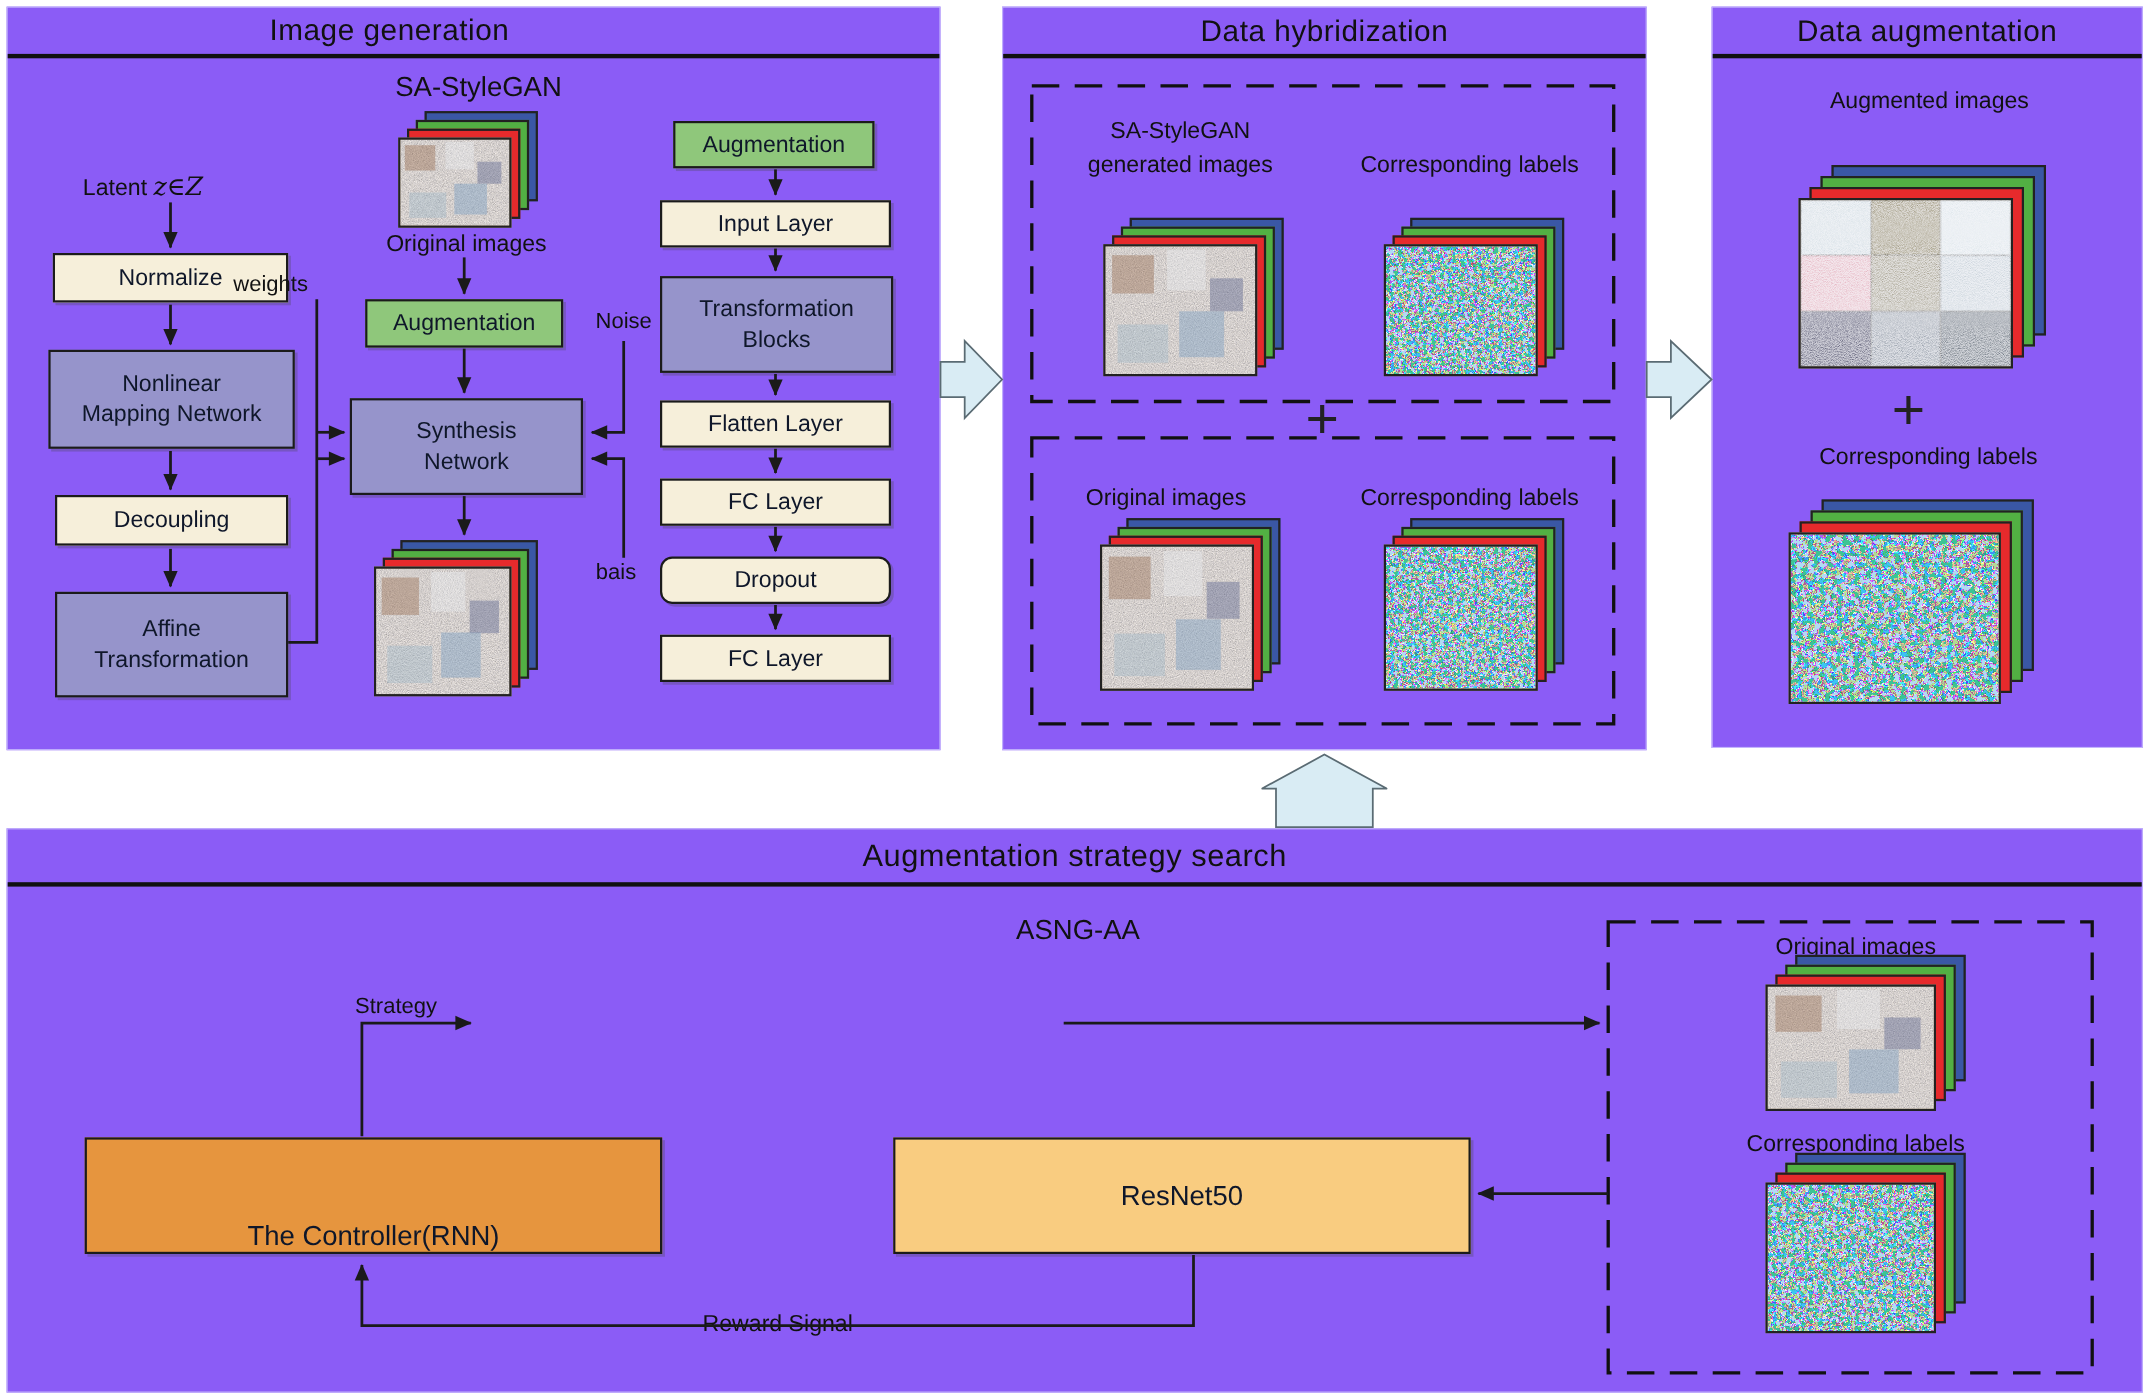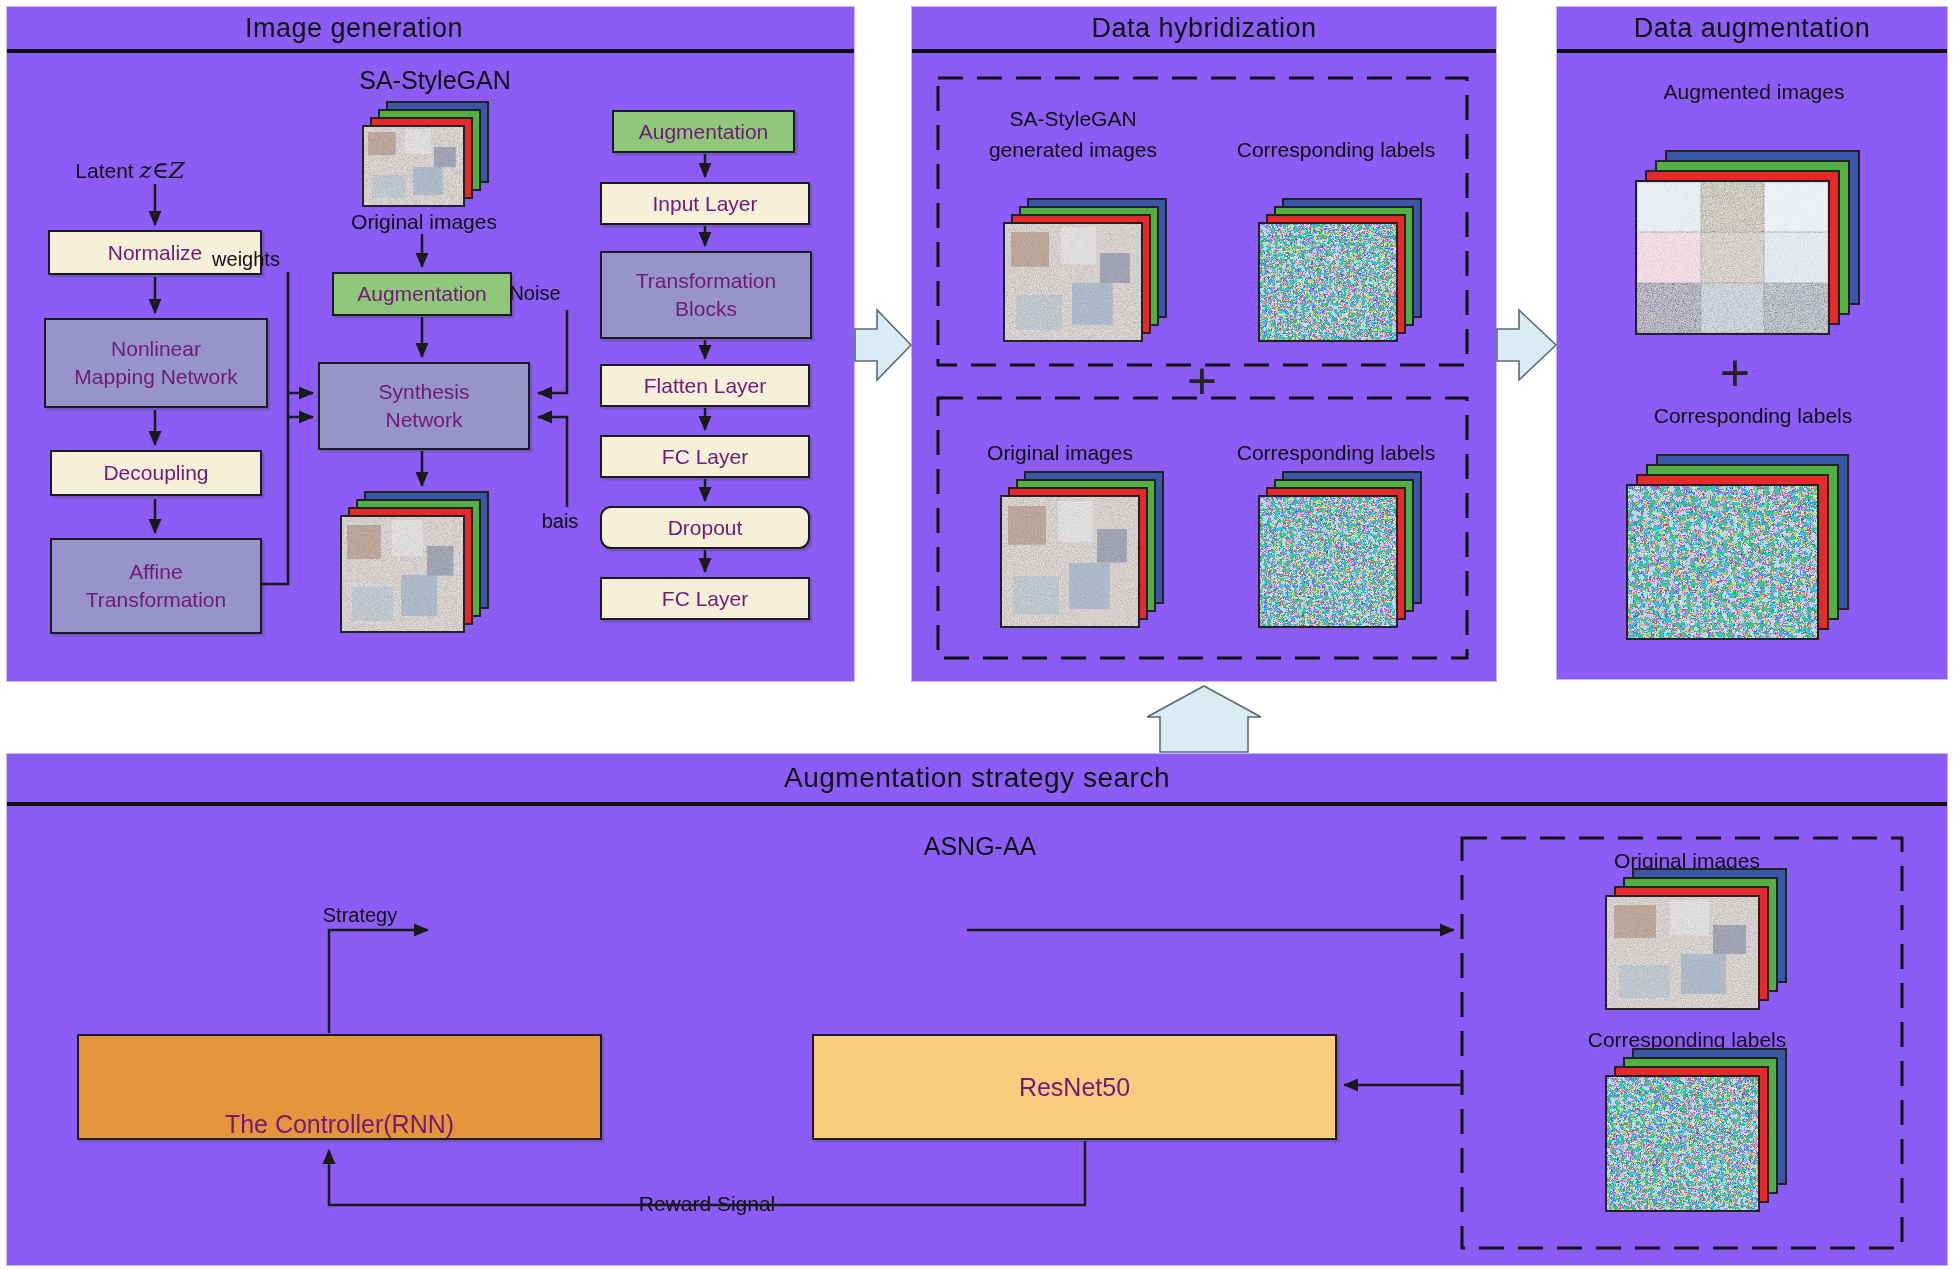--- a/index.html
+++ b/index.html
@@ -7,21 +7,21 @@
     position:relative;width:1954px;height:1270px;background:#fff;
     font-family:"Liberation Sans", sans-serif;color:#111;overflow:hidden;
   }
   .panel{position:absolute;border:1px solid #c4b5fd;box-sizing:border-box;background:#8b5cf6;}
   .tbar{position:absolute;left:0;top:0;width:100%;height:42px;border-bottom:4px solid #111;
         box-sizing:content-box;display:flex;align-items:center;justify-content:center;
         font-size:27px;letter-spacing:0.5px;}
   .ctr{position:absolute;transform:translate(-50%,-50%);white-space:nowrap;}
   .box{position:absolute;border:2px solid #1b1b1b;box-sizing:border-box;
        display:flex;flex-direction:column;align-items:center;justify-content:center;
-       text-align:center;font-size:21px;line-height:28px;color:#701a75;
+       text-align:center;font-size:21px;line-height:28px;color:#0f172a;
        box-shadow:2.5px 2.5px 0 rgba(70,70,70,0.28);}
   .cream{background:var(--c-cream,#F6EFDA);}
   .purple{background:var(--c-purple,#9694CB);}
   .green{background:var(--c-green,#8FC77B);}
   .pink{background:var(--c-pink,#ECE1E1);font-size:25px;}
   .orange{background:var(--c-orange,#E6953E);font-size:25px;}
   .lorange{background:var(--c-light_orange,#F9CC80);font-size:25px;}
   .lbl{font-size:21px;}
   .small-lbl{font-size:20px;}
   .plus{font-size:52px;font-weight:400;color:#222;}
@@ -126,21 +126,21 @@
 
   <div class="box green" style="left:332px;top:272px;width:180px;height:44px;">
     <span>Augmentation</span>
   </div>
 
   <div class="box purple" style="left:318px;top:362px;width:212px;height:88px;">
     <span>Synthesis</span>
     <span>Network</span>
   </div>
 
-  <span class="ctr small-lbl" style="left:535px;top:293px;">Noise</span>
+  <span class="ctr small-lbl" style="left:567px;top:293px;">Noise</span>
   <span class="ctr small-lbl" style="left:560px;top:521px;">bais</span>
 
   <div class="cube" style="left:340px;top:491px;--fw:125px;--fh:118px;--d:8px;">
     <div class="slab slab-blue"></div>
     <div class="slab slab-green"></div>
     <div class="slab slab-red"></div>
     <div class="face">
       <svg viewBox="0 0 300 280" preserveAspectRatio="none">
           <rect width="300" height="280" filter="url(#f-rock)"></rect>
         </svg>

